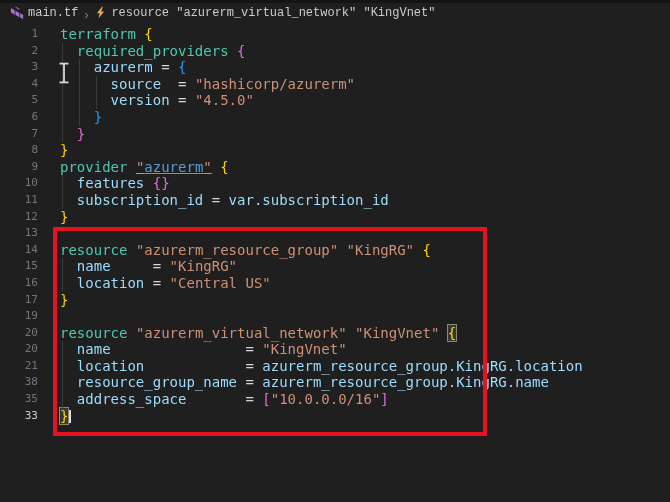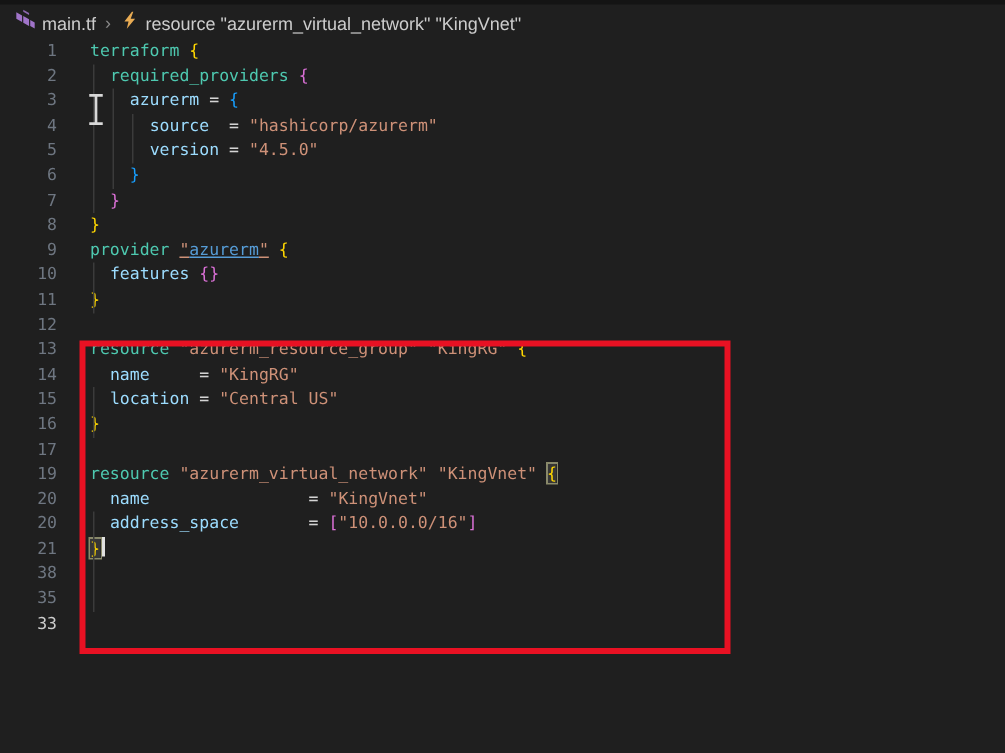--- a/index.html
+++ b/index.html
@@ -3,27 +3,27 @@
 <meta charset="utf-8">
 <style>
   html,body{margin:0;padding:0;background:#1f1f1f;}
   #screen{position:relative;width:670px;height:502px;background:var(--background);overflow:hidden;
           font-family:"DejaVu Sans Mono","Liberation Mono",monospace;}
   #top-strip{position:absolute;left:0;top:0;width:670px;height:3px;background:var(--top-strip);}
   
   #breadcrumbs{position:absolute;left:0;top:3px;width:670px;height:23px;display:flex;align-items:center;
                padding-left:10px;box-sizing:border-box;font-family:"Liberation Sans",sans-serif;
                font-size:12px;color:var(--breadcrumb-text);gap:5px;}
-  .crumb{display:flex;align-items:flex-end;gap:4px;}
+  .crumb{display:flex;align-items:flex-start;gap:4px;font-family:Liberation Mono, monospace;}
   .crumb-sep{color:#8a8a8a;font-size:12px;padding:0 1px;}
   
   #gutter{position:absolute;left:0;top:26px;width:38px;}
   .ln{height:16.6px;line-height:16.6px;text-align:right;font-size:11px;color:var(--line-number);}
   .ln.active{color:var(--line-number-active);}
-  #code-area{position:absolute;left:60px;top:26px;font-size:11px;}
+  #code-area{position:absolute;left:60px;top:26px;font-size:14px;}
   .cl{height:16.6px;line-height:16.6px;white-space:pre;}
   .guide{position:absolute;width:1px;background:var(--indent-guide);}
   .tk-kw{color:var(--keyword);}
   .tk-attr{color:var(--attribute);}
   .tk-str{color:var(--string);}
   .tk-stru{color:var(--string);text-decoration:underline;}
   .tk-link{color:var(--link);text-decoration:underline;}
   .tk-op,.tk-pl{color:var(--operator);}
   .tk-ref{color:var(--reference);}
   .tk-b1{color:var(--bracket1);}
@@ -98,29 +98,32 @@
       <div class="cl"><span class="tk-kw">terraform</span><span class="tk-pl"> </span><span class="tk-b1">{</span></div>
       <div class="cl"><span class="tk-pl">  </span><span class="tk-kw">required_providers</span><span class="tk-pl"> </span><span class="tk-b2">{</span></div>
       <div class="cl"><span class="tk-pl">    </span><span class="tk-attr">azurerm</span><span class="tk-op"> = </span><span class="tk-b3">{</span></div>
       <div class="cl"><span class="tk-pl">      </span><span class="tk-attr">source</span><span class="tk-op">  = </span><span class="tk-str">"hashicorp/azurerm"</span></div>
       <div class="cl"><span class="tk-pl">      </span><span class="tk-attr">version</span><span class="tk-op"> = </span><span class="tk-str">"4.5.0"</span></div>
       <div class="cl"><span class="tk-pl">    </span><span class="tk-b3">}</span></div>
       <div class="cl"><span class="tk-pl">  </span><span class="tk-b2">}</span></div>
       <div class="cl"><span class="tk-b1">}</span></div>
       <div class="cl"><span class="tk-kw">provider</span><span class="tk-pl"> </span><span class="tk-stru">"</span><span class="tk-link">azurerm</span><span class="tk-stru">"</span><span class="tk-pl"> </span><span class="tk-b1">{</span></div>
       <div class="cl"><span class="tk-pl">  </span><span class="tk-attr">features</span><span class="tk-pl"> </span><span class="tk-b2">{}</span></div>
+      <div class="cl"><span class="tk-pl">  </span><span class="tk-attr">subscription_id</span><span class="tk-op"> = </span><span class="tk-ref">var.subscription_id</span></div>
       <div class="cl"><span class="tk-b1">}</span></div>
       <div class="cl"></div>
       <div class="cl"><span class="tk-kw">resource</span><span class="tk-pl"> </span><span class="tk-str">"azurerm_resource_group"</span><span class="tk-pl"> </span><span class="tk-str">"KingRG"</span><span class="tk-pl"> </span><span class="tk-b1">{</span></div>
       <div class="cl"><span class="tk-pl">  </span><span class="tk-attr">name</span><span class="tk-op">     = </span><span class="tk-str">"KingRG"</span></div>
       <div class="cl"><span class="tk-pl">  </span><span class="tk-attr">location</span><span class="tk-op"> = </span><span class="tk-str">"Central US"</span></div>
       <div class="cl"><span class="tk-b1">}</span></div>
       <div class="cl"></div>
       <div class="cl"><span class="tk-kw">resource</span><span class="tk-pl"> </span><span class="tk-str">"azurerm_virtual_network"</span><span class="tk-pl"> </span><span class="tk-str">"KingVnet"</span><span class="tk-pl"> </span><span class="tk-b1m">{</span></div>
       <div class="cl"><span class="tk-pl">  </span><span class="tk-attr">name</span><span class="tk-op">                = </span><span class="tk-str">"KingVnet"</span></div>
+      <div class="cl"><span class="tk-pl">  </span><span class="tk-attr">location</span><span class="tk-op">            = </span><span class="tk-ref">azurerm_resource_group.KingRG.location</span></div>
+      <div class="cl"><span class="tk-pl">  </span><span class="tk-attr">resource_group_name</span><span class="tk-op"> = </span><span class="tk-ref">azurerm_resource_group.KingRG.name</span></div>
       <div class="cl"><span class="tk-pl">  </span><span class="tk-attr">address_space</span><span class="tk-op">       = </span><span class="tk-b2">[</span><span class="tk-str">"10.0.0.0/16"</span><span class="tk-b2">]</span></div>
       <div class="cl"><span class="tk-b1m">}</span><span class="tk-caret"></span></div>
       <div class="guide" style="left: calc(0ch + 2px); top: 16.6px; height: 99.6px;"></div>
       <div class="guide" style="left: calc(2ch + 2px); top: 33.2px; height: 66.4px;"></div>
       <div class="guide" style="left: calc(4ch + 2px); top: 49.8px; height: 33.2px;"></div>
       <div class="guide" style="left: calc(0ch + 2px); top: 149.4px; height: 33.2px;"></div>
       <div class="guide" style="left: calc(0ch + 2px); top: 232.4px; height: 33.2px;"></div>
       <div class="guide" style="left: calc(0ch + 2px); top: 315.4px; height: 66.4px;"></div>
     </div>
 

